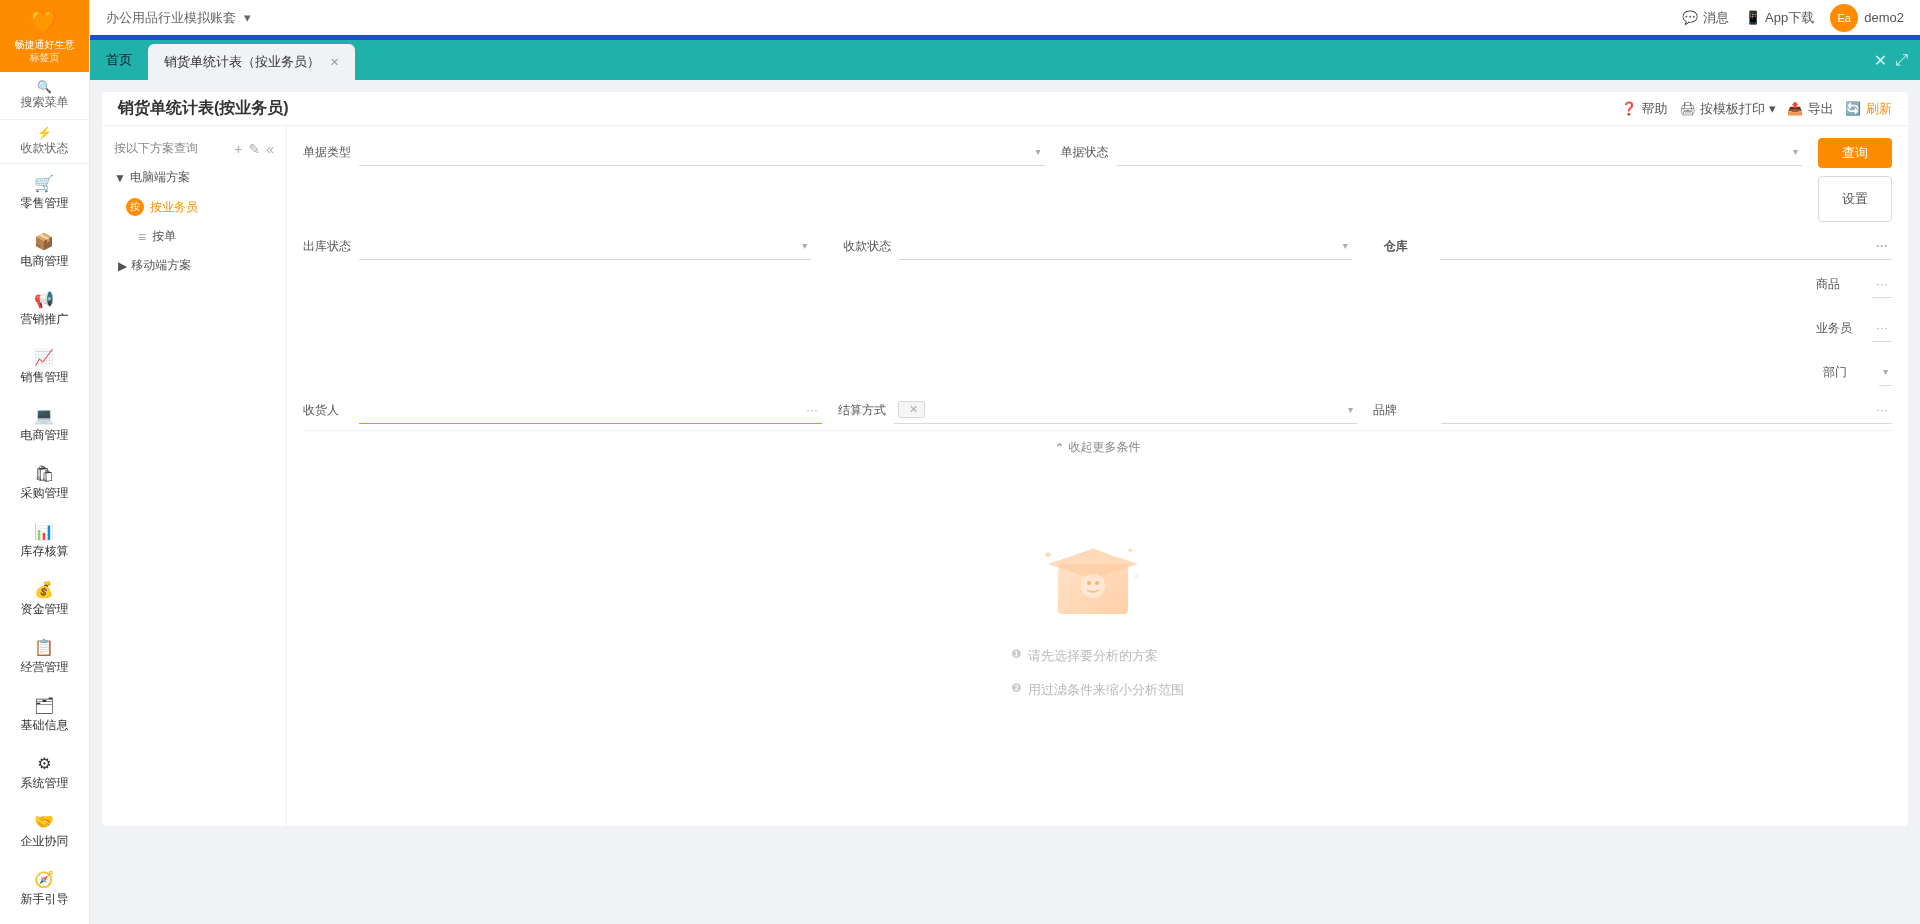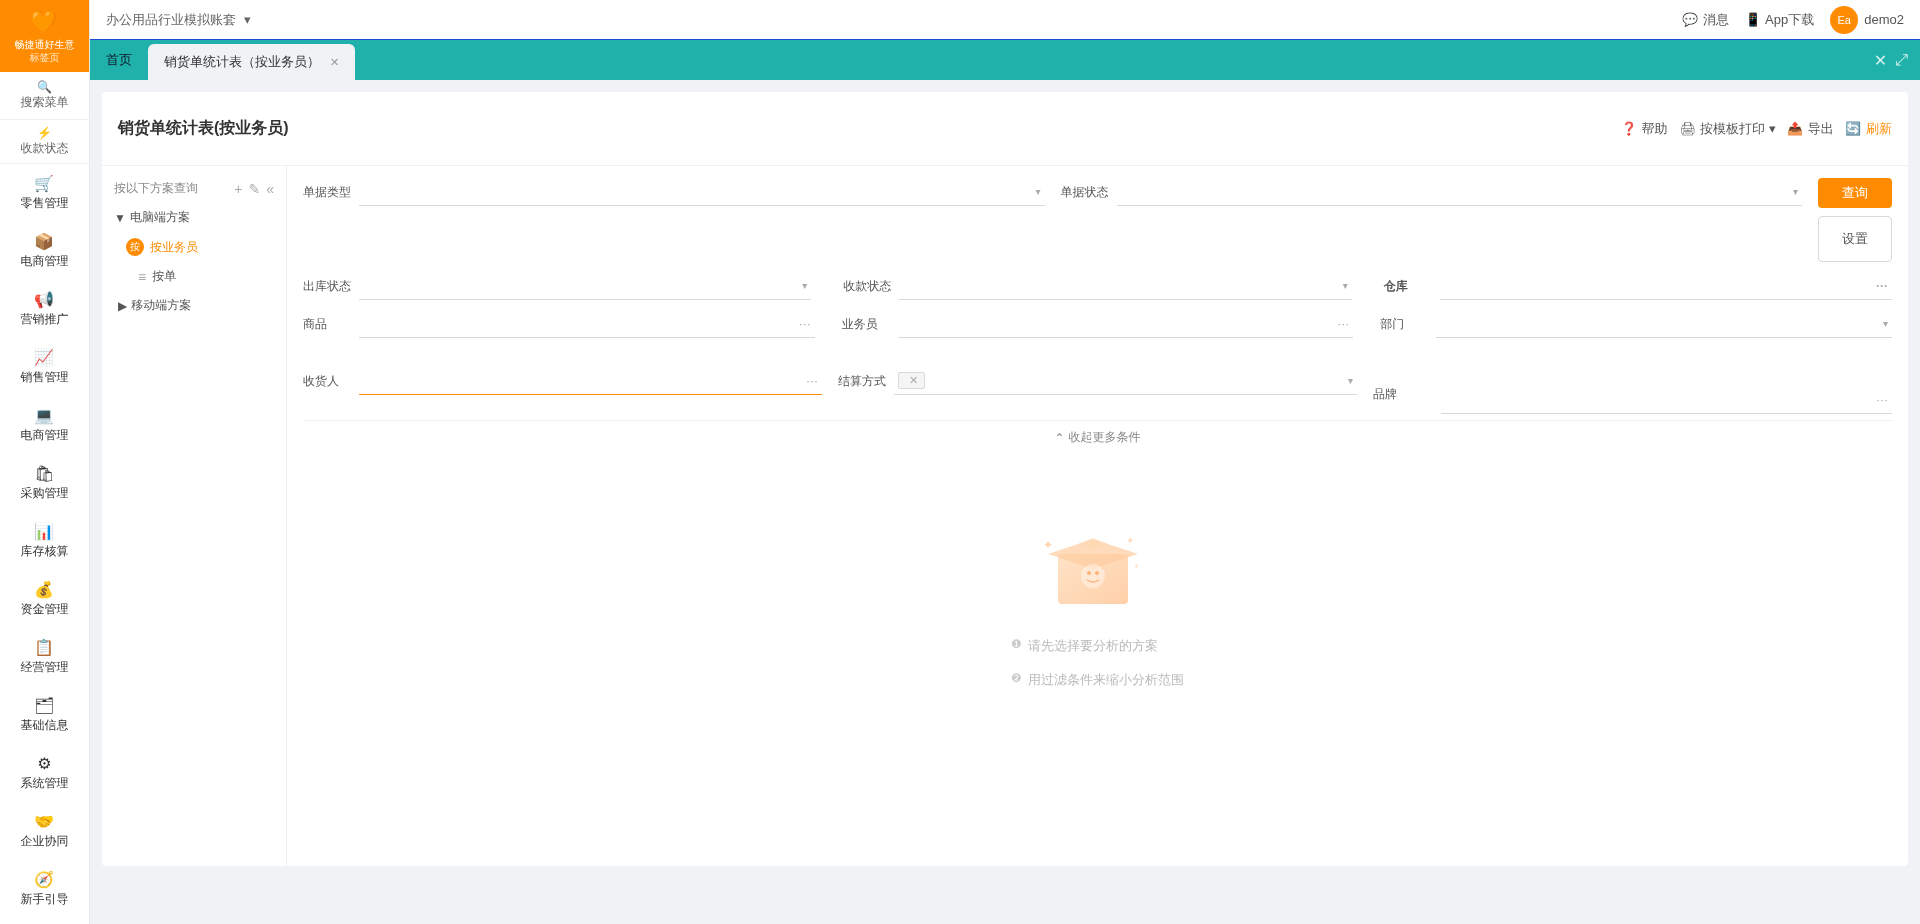--- a/index.html
+++ b/index.html
@@ -10,40 +10,40 @@
     .sidebar-logo { width: 100%; background: #ff8c00; padding: 8px 4px; text-align: center; color: white; font-size: 11px; line-height: 1.3; cursor: pointer; }
     .sidebar-logo .logo-icon { font-size: 22px; display: block; }
     .sidebar-search { padding: 8px 4px; font-size: 12px; color: #666; cursor: pointer; text-align: center; width: 100%; border-bottom: 1px solid #f0f0f0; }
     .sidebar-nav { padding: 6px 4px; font-size: 12px; color: #666; cursor: pointer; text-align: center; width: 100%; border-bottom: 1px solid #f0f0f0; }
     .sidebar-item { padding: 10px 4px; font-size: 12px; color: #333; cursor: pointer; text-align: center; width: 100%; display: flex; flex-direction: column; align-items: center; gap: 2px; }
 
     
     .main { flex: 1; display: flex; flex-direction: column; overflow: hidden; }
 
     
-    .top-header { height: 40px; background: #fff; display: flex; align-items: center; justify-content: space-between; padding: 10px 16px; border-bottom: 1px solid #1d4ed8; flex-shrink: 0; }
+    .top-header { height: 40px; background: #fff; display: flex; align-items: center; justify-content: space-between; padding: 10px 16px; border-bottom: 5px solid #1d4ed8; flex-shrink: 0; }
     .top-header-left { display: flex; align-items: center; gap: 8px; font-size: 13px; color: #666; }
     .top-header-right { display: flex; align-items: center; gap: 16px; font-size: 13px; color: #555; }
     .header-action { display: flex; align-items: center; gap: 4px; cursor: pointer; }
     .avatar { width: 28px; height: 28px; border-radius: 50%; background: #ff8c00; color: white; display: flex; align-items: center; justify-content: center; font-size: 11px; cursor: pointer; overflow: hidden; }
 
     
     .tab-bar { height: 40px; background: #20b2aa; display: flex; align-items: center; padding: 0 0 0 0; flex-shrink: 0; }
     .tab-item { height: 40px; display: flex; align-items: center; padding: 0 16px; font-size: 13px; color: rgba(255,255,255,0.85); cursor: pointer; position: relative; gap: 6px; }
     .tab-item.home { background: transparent; color: #0f172a; font-weight: 500; }
     .tab-item.active { background: #f0f2f5; color: #333; border-radius: 6px 6px 0 0; margin-top: 4px; height: 36px; }
     .tab-close { font-size: 11px; color: #999; cursor: pointer; margin-left: 4px; }
     .tab-bar-right { margin-left: auto; display: flex; align-items: center; gap: 8px; padding-right: 12px; }
     .tab-bar-btn { color: white; font-size: 16px; cursor: pointer; opacity: 0.8; }
 
     
     .page-content { flex: 1; overflow-y: auto; background: #f0f2f5; padding: 12px; }
 
     
-    .page-title-bar { background: #fff; padding: 26px 16px; border-radius: 4px 4px 0 0; display: flex; align-items: center; justify-content: space-between; border-bottom: 1px solid #f0f0f0; }
+    .page-title-bar { background: #fff; padding: 6px 16px; border-radius: 4px 4px 0 0; display: flex; align-items: center; justify-content: space-between; border-bottom: 1px solid #f0f0f0; }
     .page-title { font-size: 16px; font-weight: 600; color: #333; }
     .title-actions { display: flex; align-items: center; gap: 12px; font-size: 13px; color: #555; }
     .title-action-btn { display: flex; align-items: center; gap: 4px; cursor: pointer; color: #555; }
     .title-action-orange { color: #ff8c00; }
 
     
     .content-area { background: #fff; display: flex; border-radius: 0 0 4px 4px; min-height: 700px; }
 
     
     .left-panel { width: 185px; border-right: 1px solid #f0f0f0; padding: 8px 0; flex-shrink: 0; }
@@ -302,21 +302,21 @@
           </div>
           <div style="flex:1;display:flex;align-items:center;gap:6px;font-weight:bold;">
             <span class="filter-label">仓库</span>
             <div class="filter-control" style="flex:1;">
               <span></span>
               <span class="filter-dots">···</span>
             </div>
           </div>
         </div>
 
-        <div style="display:flex;align-items:flex-start;gap:27px;margin-bottom:10px;">
+        <div style="display:flex;align-items:flex-end;gap:16px;margin-bottom:10px;flex-direction:column;">
           <div style="flex:1;display:flex;align-items:center;gap:6px;">
             <span class="filter-label">商品</span>
             <div class="filter-control" style="flex:1;">
               <span></span>
               <span class="filter-dots">···</span>
             </div>
           </div>
           <div style="flex:1;display:flex;align-items:center;gap:6px;">
             <span class="filter-label">业务员</span>
             <div class="filter-control" style="flex:1;">
@@ -344,21 +344,21 @@
           <div style="flex:1;display:flex;align-items:center;gap:6px;">
             <span class="filter-label">结算方式</span>
             <div class="filter-control" style="flex:1;">
               <div class="tag-x">
                 <span></span>
                 <span class="tag-x-close">✕</span>
               </div>
               <span class="filter-caret">▾</span>
             </div>
           </div>
-          <div style="flex:1;display:flex;gap:18px;margin-top:38px;">
+          <div style="flex:1;display:flex;align-items:center;gap:18px;">
             <span class="filter-label">品牌</span>
             <div class="filter-control" style="flex:1;">
               <span></span>
               <span class="filter-dots">···</span>
             </div>
           </div>
         </div>
 
         <div class="collapse-row">
           <div class="collapse-btn">

